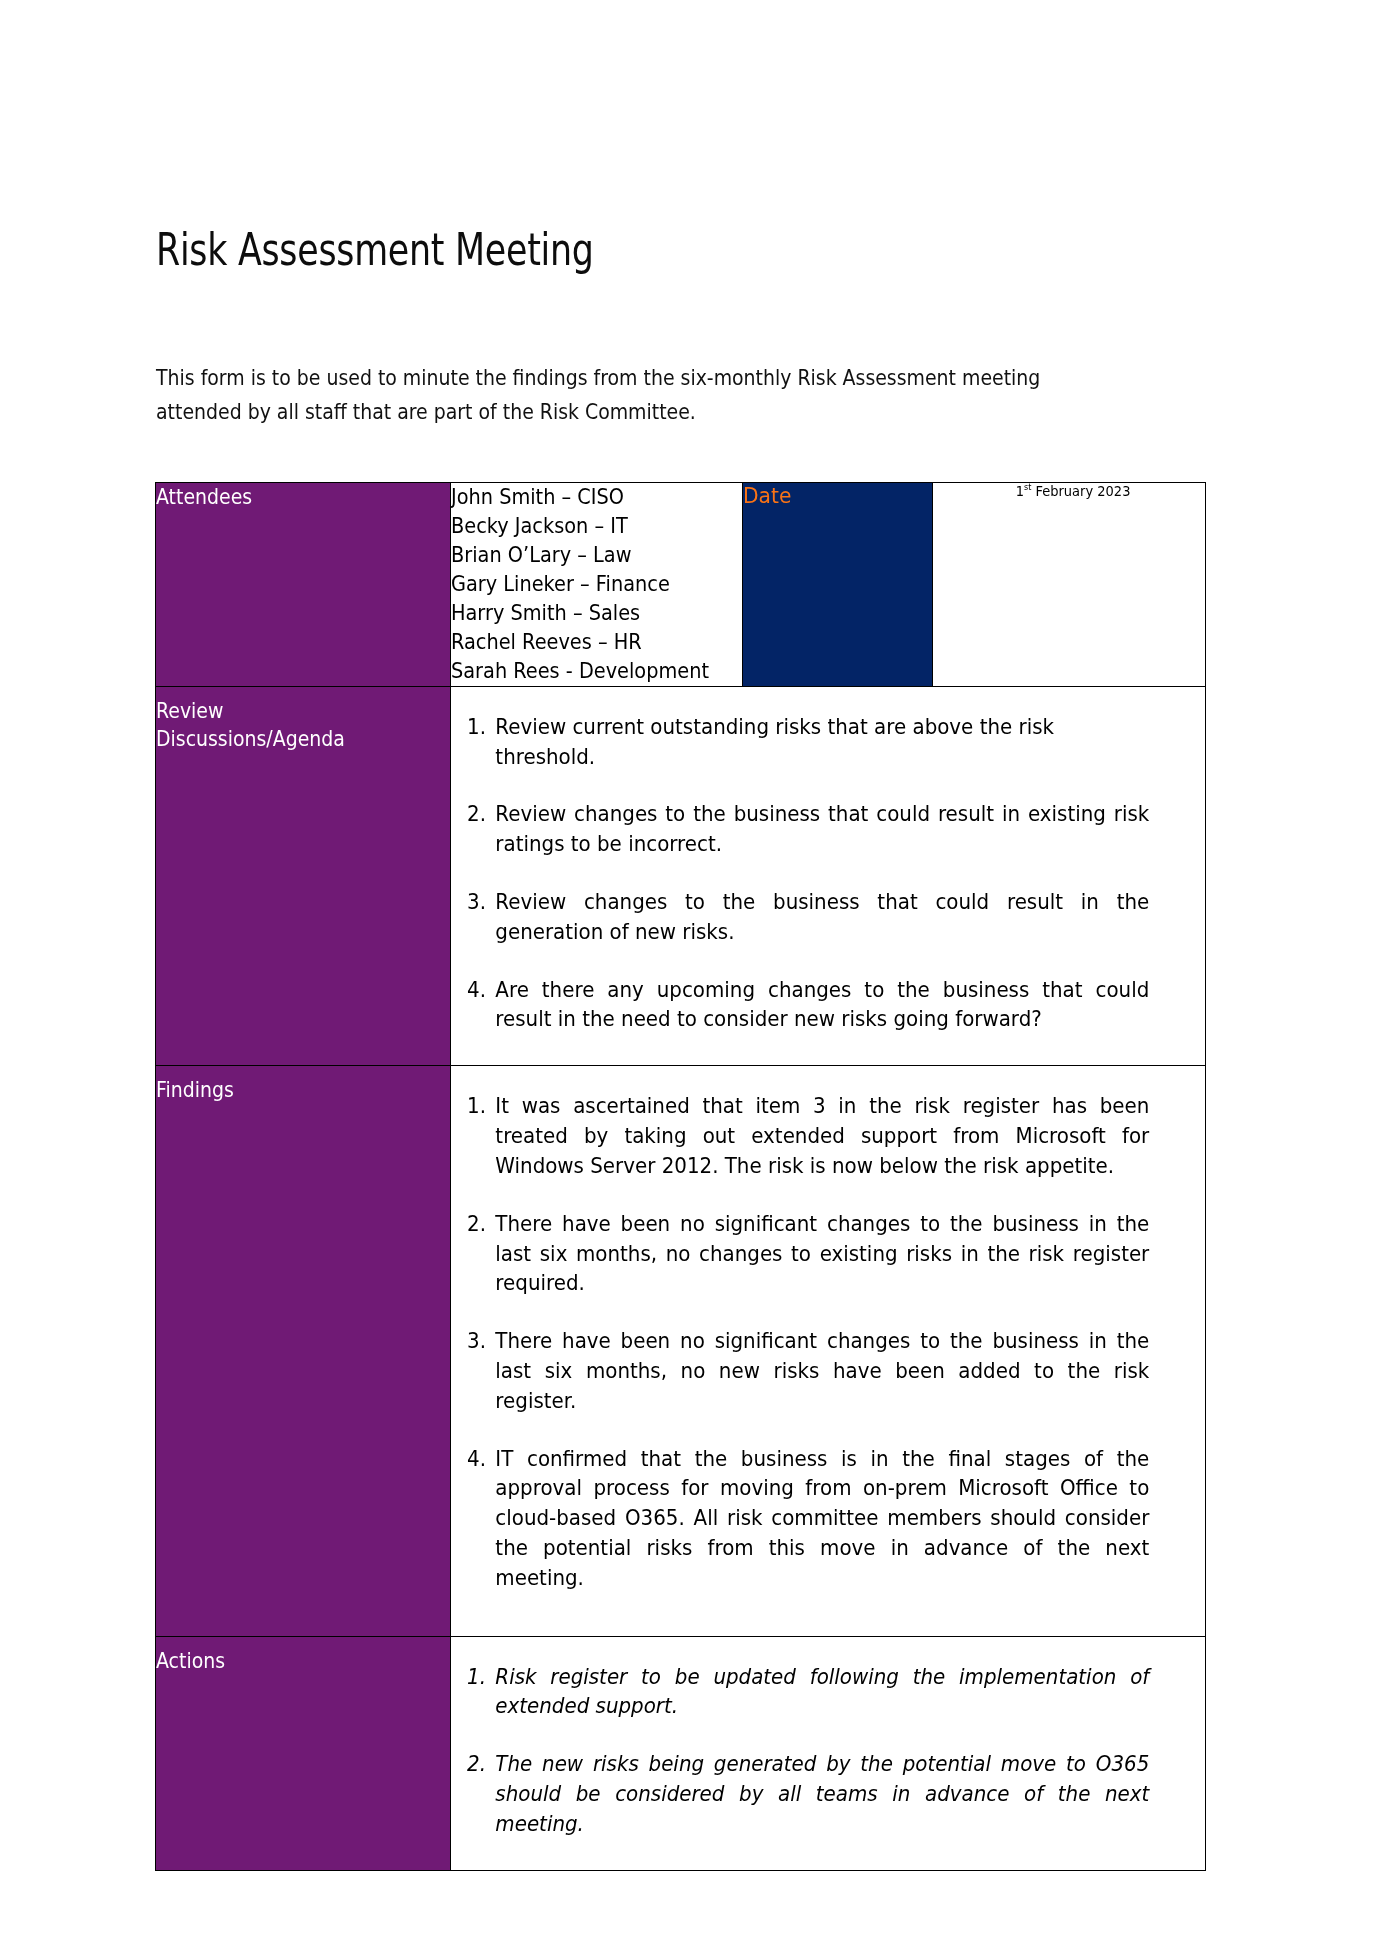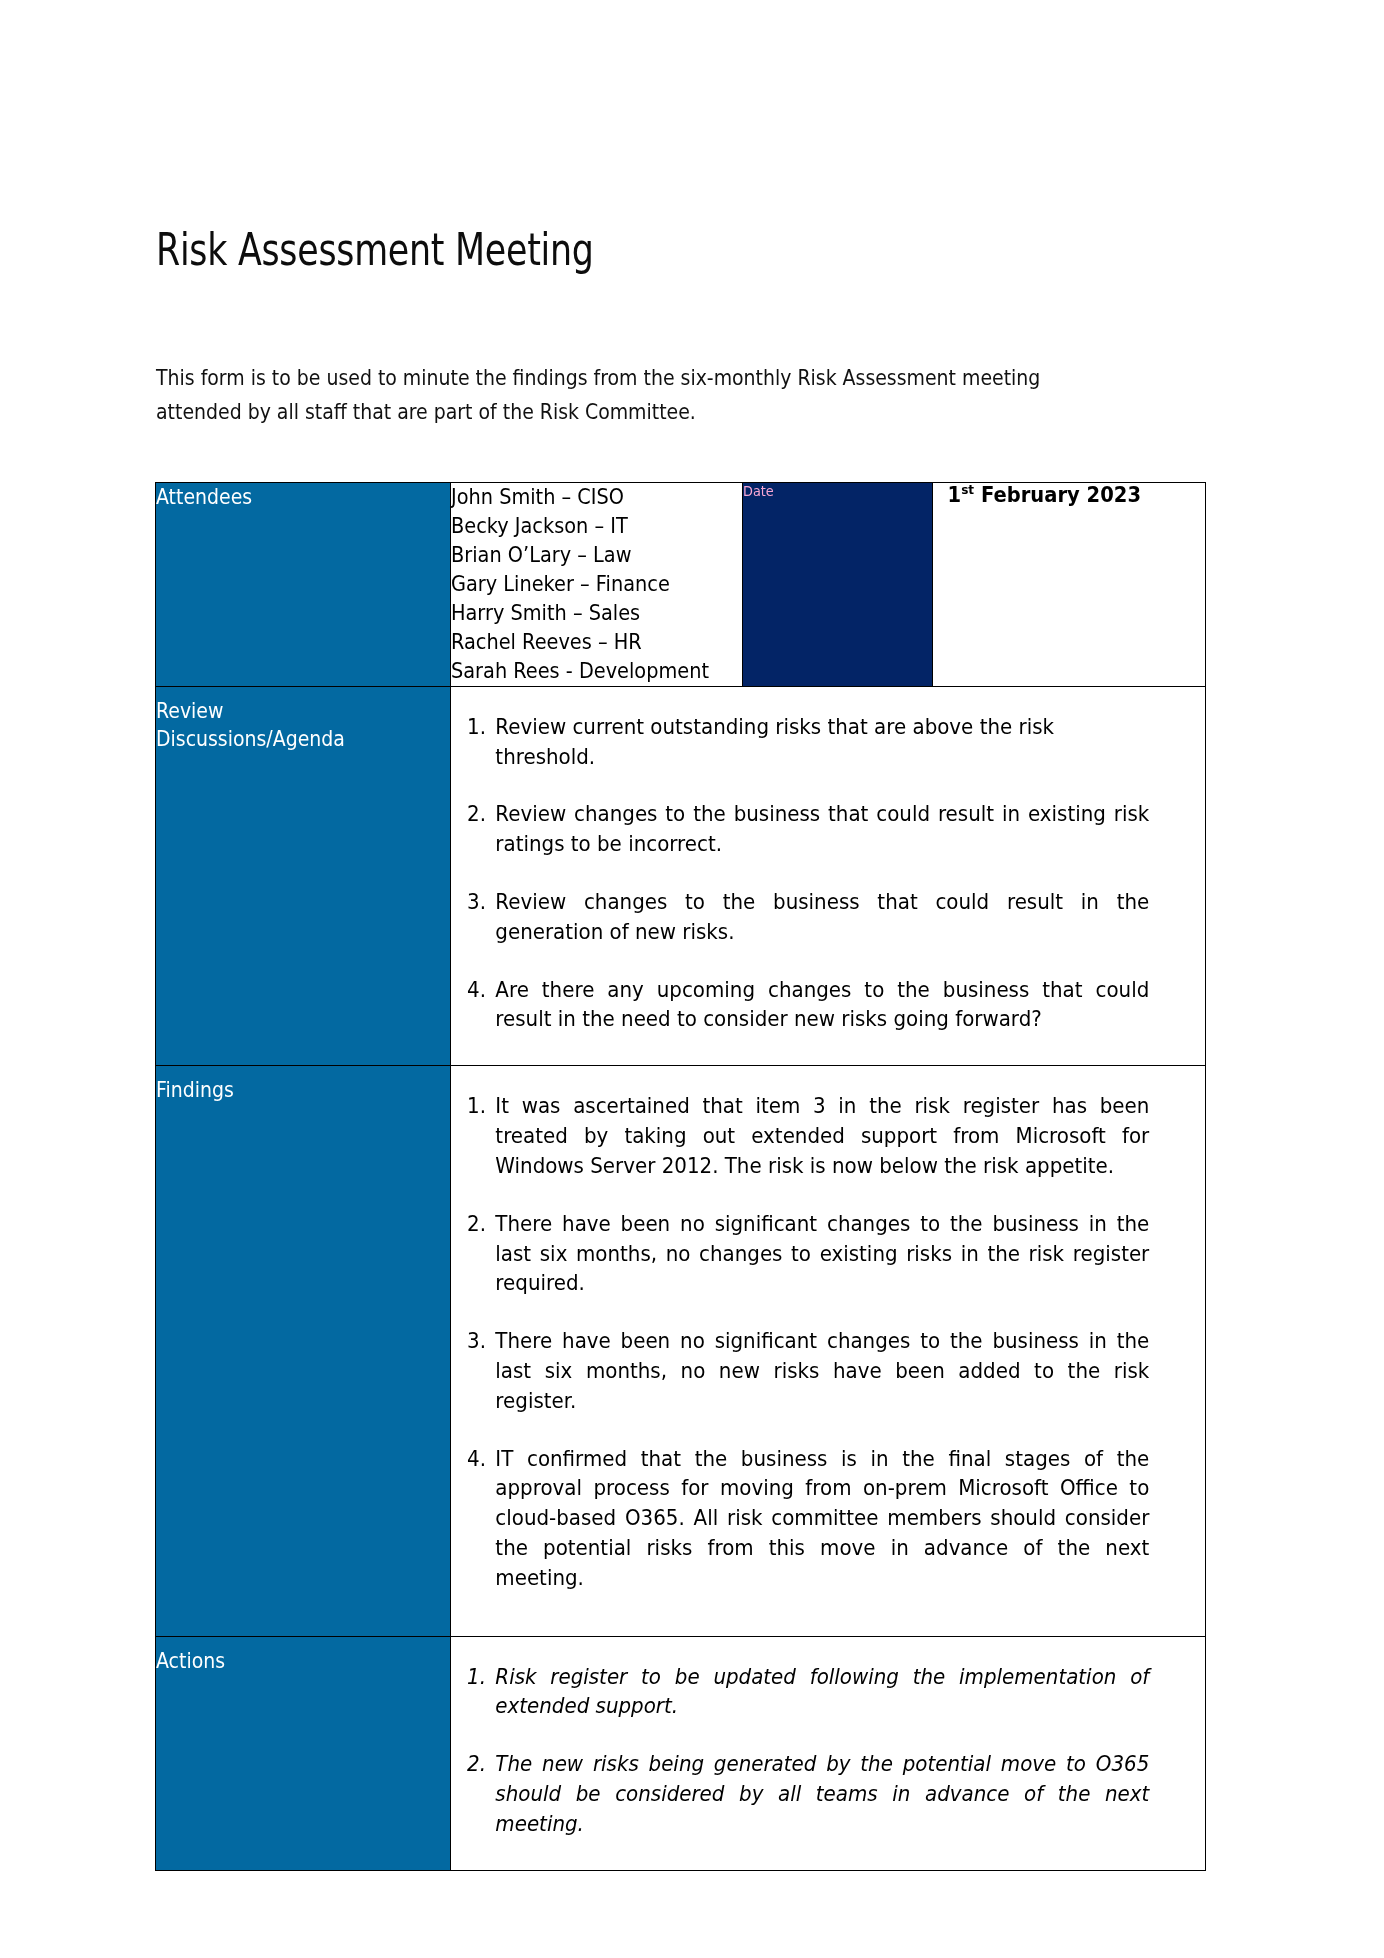--- a/index.html
+++ b/index.html
@@ -65,21 +65,21 @@
     table-layout: fixed;
   }
   .rat-table td {
     vertical-align: top;
     padding: 0;
     border: 1.5px solid #000000;
   }
 
   .label-cell {
     width: 295px;
-    background: #0369a1;
+    background: #701a75;
     color: #ffffff;
     font-size: 21px;
     line-height: 1.34;
     padding: 10px 0 10px 13px;
     margin-top: 40px;
   }
   .label-cell .lbl {
     display: block;
     transform: scaleX(0.90);
     transform-origin: left top;
@@ -104,38 +104,37 @@
     font-size: 21px;
     line-height: 1.38;
     white-space: nowrap;
     transform: scaleX(0.92);
     transform-origin: left top;
   }
 
   .date-label-cell {
     width: 190px;
     background: #032466;
-    color: #f9a8d4;
-    font-size: 14px;
+    color: #f97316;
+    font-size: 22px;
     padding: 20px 0 10px 15px;
   }
   .date-label-cell .lbl {
     display: block;
     transform: scaleX(0.92);
     transform-origin: left top;
   }
 
   .date-value-cell {
     width: 273px;
     background: #ffffff;
-    text-align: left;
-    font-size: 21px;
+    text-align: center;
+    font-size: 14px;
     padding: 10px 12px 10px 6px;
     white-space: nowrap;
-    font-weight: bold;
   }
   .date-value-cell .dv {
     display: inline-block;
     transform: scaleX(0.93);
     transform-origin: right top;
   }
   sup { font-size: 0.62em; vertical-align: super; line-height: 0; }
 
   
   ol.num-list {

